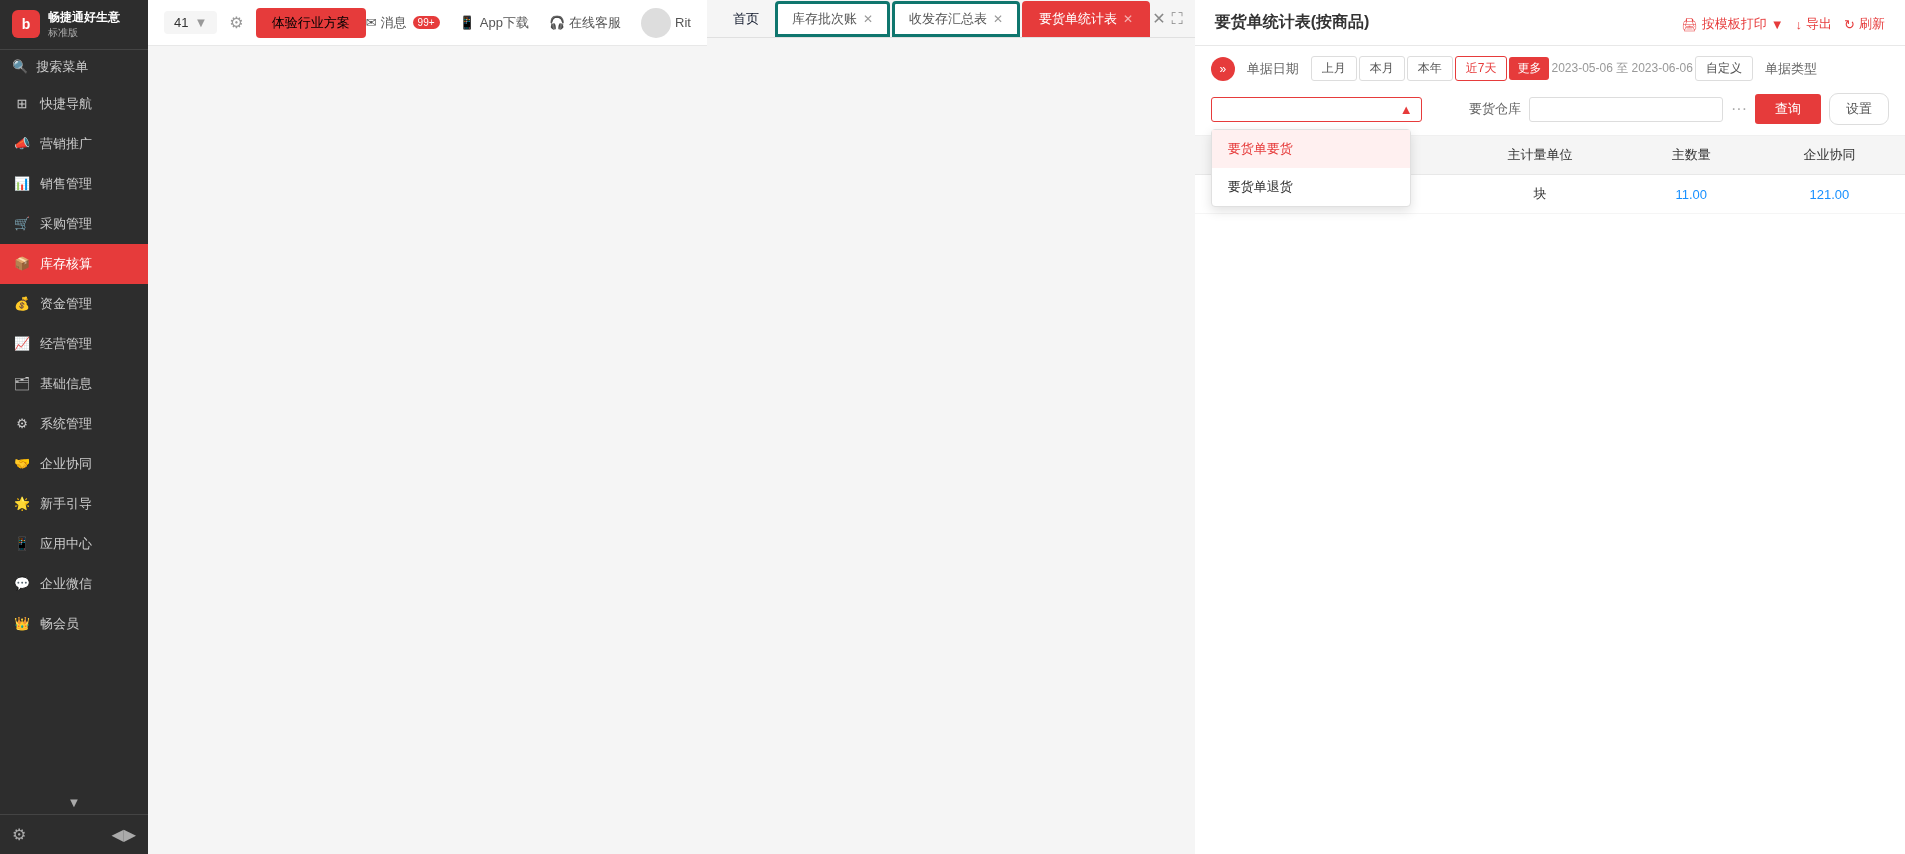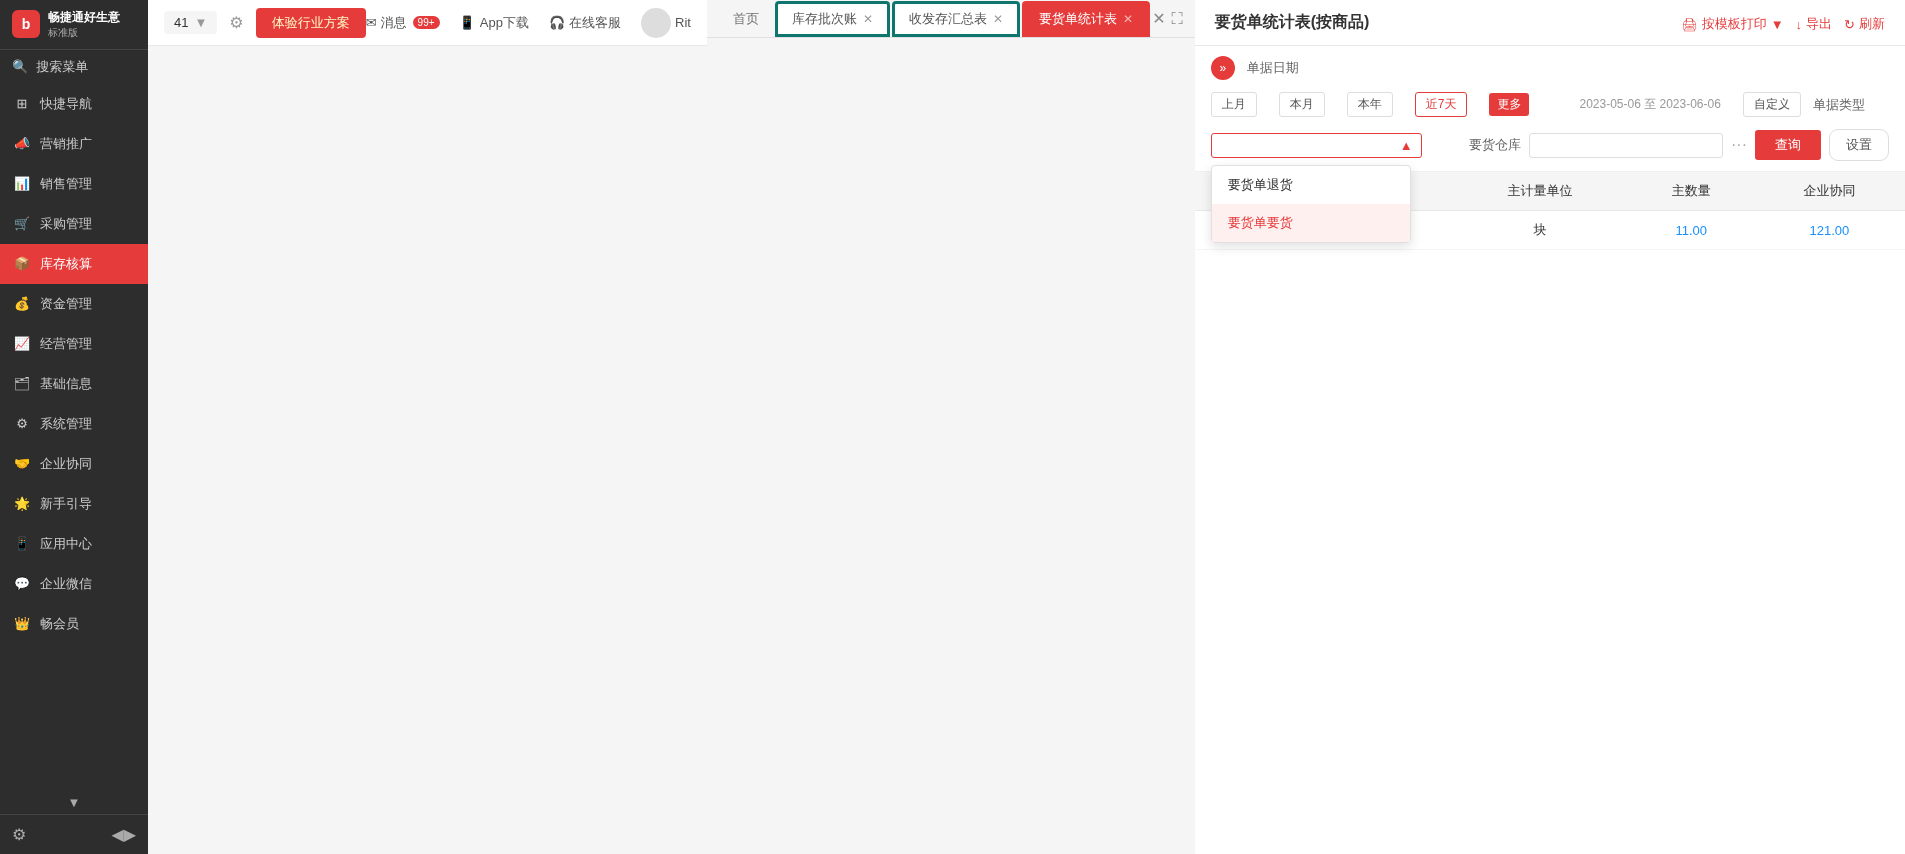--- a/index.html
+++ b/index.html
@@ -101,21 +101,21 @@
       padding: 4px 10px;
       margin-right: 12px;
       cursor: pointer;
       color: #333;
       font-size: 13px;
     }
     .topbar-store-arrow { margin-left: 6px; color: #999; }
     .topbar-gear { color: #999; margin-right: 12px; cursor: pointer; font-size: 16px; }
     .topbar-btn-trial {
       background: #e63b3b;
-      color: #fef9c3;
+      color: #000000;
       border: none;
       border-radius: 4px;
       padding: 6px 16px;
       cursor: pointer;
       font-size: 13px;
     }
     .topbar-right { display: flex; align-items: center; gap: 20px; }
     .topbar-right-item { display: flex; align-items: center; gap: 4px; color: #555; cursor: pointer; font-size: 13px; }
     .topbar-right-item .badge {
       background: #e63b3b; color: #fff;
@@ -141,21 +141,21 @@
       background: #fff;
       border: 3px solid #0f766e;
       border-radius: 4px 4px 0 0;
       cursor: pointer;
       font-size: 13px;
       color: #555;
       white-space: nowrap;
     }
     .tab.active { background: #e63b3b; color: #fff; border-color: #e63b3b; }
     .tab-close { margin-left: 6px; opacity: 0.6; font-size: 12px; }
-    .tab-home { background: transparent; border: none; color: #737373; }
+    .tab-home { background: transparent; border: none; color: #0f172a; }
     .tabbar-actions { margin-left: auto; display: flex; gap: 6px; }
     .tabbar-action-btn { background: none; border: none; cursor: pointer; color: #888; font-size: 16px; }
 
     
     .content {
       flex: 1;
       overflow: auto;
       background: #f5f5f5;
       display: flex;
       flex-direction: column;
@@ -191,41 +191,41 @@
       flex-wrap: wrap;
     }
     .filter-expand-btn {
       width: 24px; height: 24px;
       background: #e63b3b;
       border-radius: 50%;
       display: flex; align-items: center; justify-content: center;
       color: #fff; cursor: pointer; font-size: 12px; flex-shrink: 0;
     }
     .filter-label { color: #666; font-size: 13px; white-space: nowrap; }
-    .filter-date-group { display: flex; align-items: center; gap: 22px; flex-wrap: wrap; }
+    .filter-date-group { display: flex; align-items: center; gap: 2px; flex-wrap: wrap; }
     .filter-btn {
       padding: 3px 10px;
       border: 1px solid #ddd;
       border-radius: 3px;
       background: #fff;
       cursor: pointer;
       font-size: 12px;
       color: #555;
     }
     .filter-btn.active { border-color: #e63b3b; color: #e63b3b; }
     .filter-btn-more {
       background: #e63b3b;
       color: #fff;
       border: none;
       border-radius: 3px;
       padding: 3px 8px;
       font-size: 12px;
       cursor: pointer;
     }
-    .filter-date-range { font-size: 12px; color: #999; margin-left: 28px; }
+    .filter-date-range { font-size: 12px; color: #999; }
     .filter-custom-btn {
       padding: 3px 10px;
       border: 1px solid #ddd;
       border-radius: 3px;
       background: #fff;
       cursor: pointer;
       font-size: 12px;
       color: #555;
     }
 
@@ -530,25 +530,25 @@
 
       <span class="filter-label">单据类型</span>
 
       <div class="filter-type-group">
         <div class="filter-type-select">
           <input type="text" value="" style="">
           <span class="filter-type-select-arrow">▲</span>
         </div>
 
         <div class="dropdown-menu">
+          <div class="dropdown-item selected">
+            <span>要货单要货</span>
+          </div>
           <div class="dropdown-item">
             <span>要货单退货</span>
-          </div>
-          <div class="dropdown-item selected">
-            <span>要货单要货</span>
           </div>
         </div>
       </div>
 
       <div class="filter-warehouse-group">
         <span class="filter-label">要货仓库</span>
         <input class="filter-warehouse-input" type="text" value="" style="">
         <span class="filter-more-btn">···</span>
         <button class="filter-query-btn">查询</button>
         <button class="filter-setting-btn">设置</button>

